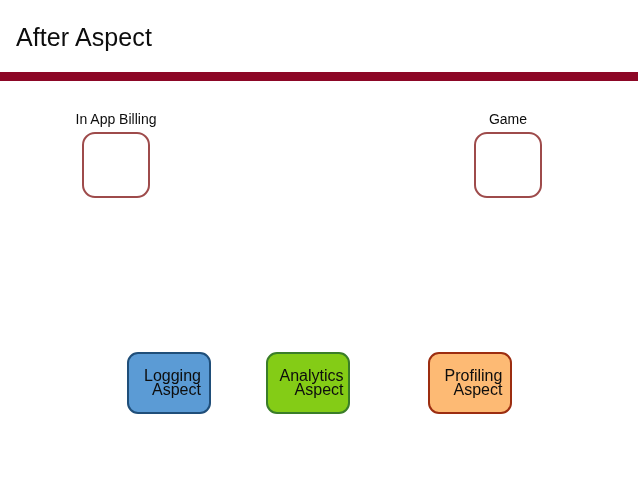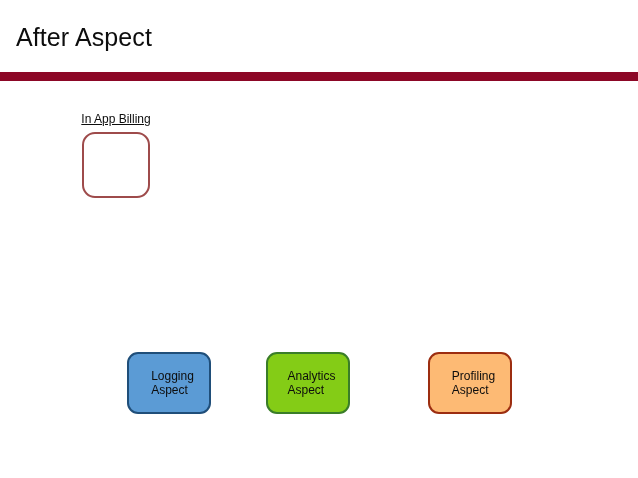--- a/index.html
+++ b/index.html
@@ -37,25 +37,24 @@
     background: #8c0726;
   }
 
   
   .module {
     position: absolute;
     width: 110px;
     text-align: center;
   }
   .module-label {
-    font-size: 12px;
+    font-size: 14px;
     line-height: 14px;
     color: #0d0d0d;
     white-space: nowrap;
-    text-decoration: underline;
   }
   .module-box {
     width: 68px;
     height: 66px;
     margin: 6px auto 0 auto;
     box-sizing: border-box;
     border: 2px solid #9e4b4b;
     border-radius: 13px;
     background: #ffffff;
   }
@@ -66,42 +65,46 @@
     top: 352px;
     width: 84px;
     height: 62px;
     box-sizing: border-box;
     border-radius: 11px;
     display: flex;
     align-items: center;
     justify-content: center;
   }
   .aspect-label {
-    font-size: 12px;
+    font-size: 16px;
     line-height: 14px;
     color: #0d0d0d;
-    text-align: left;
+    text-align: right;
     white-space: pre-line;
     margin-left: 7px;
   }
 </style>
 </head>
 <body>
 
 <div id="slide" style="background: rgb(255, 255, 255);">
 
   <div id="slide-title">After Aspect</div>
   <div id="title-rule" style="background: rgb(140, 7, 38);"></div>
 
   <div class="module" style="left:61px; top:112px;">
     <div class="module-label">In App Billing</div>
     <div class="module-box" style="border-color: rgb(158, 75, 75); background: rgb(255, 255, 255);"></div>
   </div>
 
 
+  <div class="module" style="left:453px; top:112px;">
+    <div class="module-label">Game</div>
+    <div class="module-box" style="border-color: rgb(158, 75, 75); background: rgb(255, 255, 255);"></div>
+  </div>
 
   <div class="aspect" style="left: 127px; background: rgb(91, 155, 213); border: 2px solid rgb(31, 78, 121);">
     <div class="aspect-label">Logging
 Aspect</div>
   </div>
 
   <div class="aspect" style="left: 266px; background: #84cc16; border: 2px solid rgb(58, 125, 40);">
     <div class="aspect-label">Analytics
 Aspect</div>
   </div>

